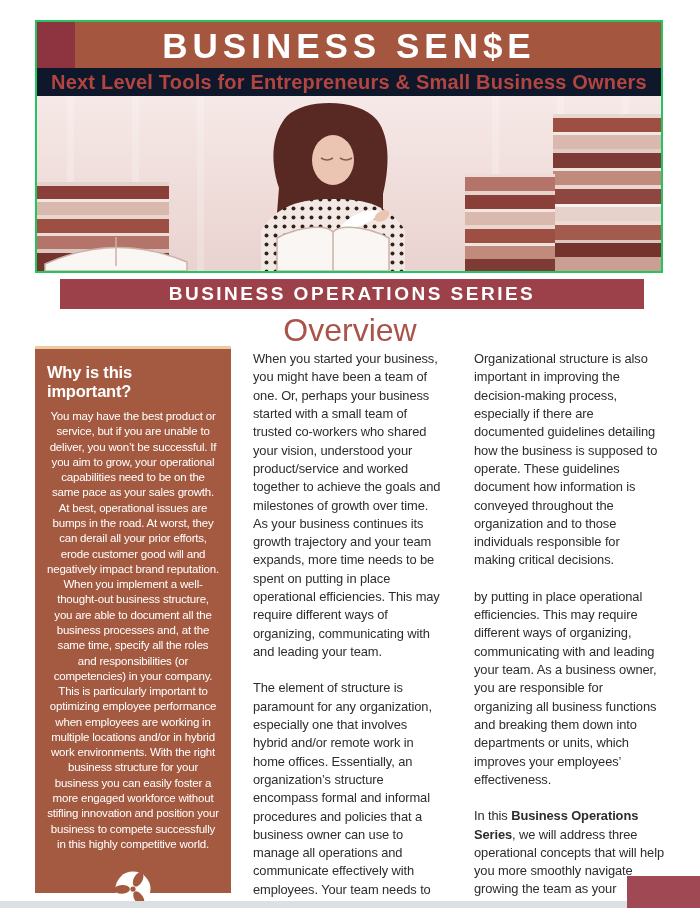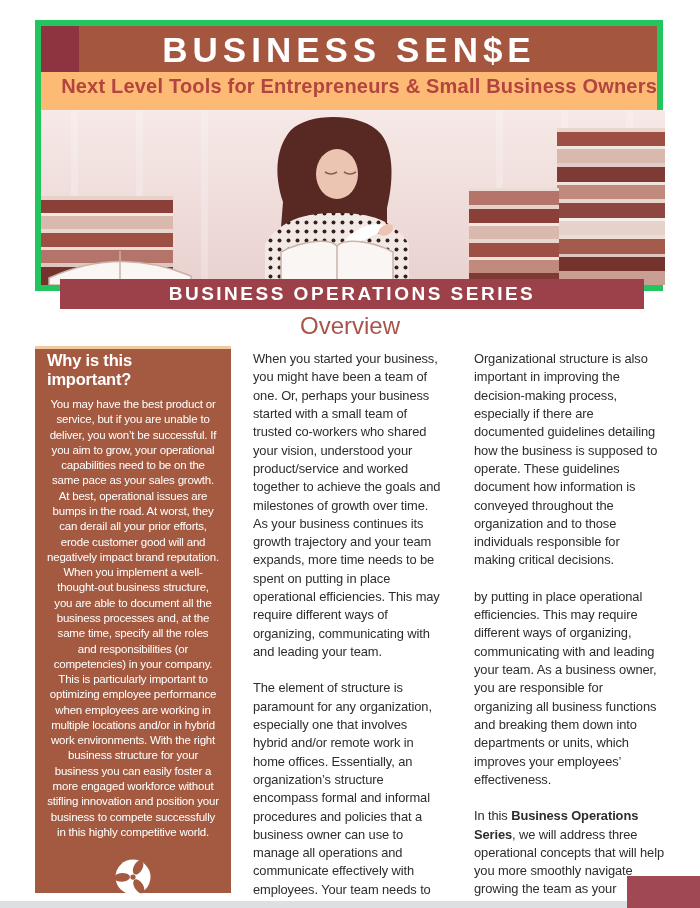--- a/index.html
+++ b/index.html
@@ -1,33 +1,33 @@
 <!DOCTYPE html>
 <html><head>
 <meta charset="utf-8">
 <style>
   * { margin:0; padding:0; box-sizing:border-box; }
   body { background:#ffffff; font-family:"Liberation Sans", sans-serif; }
   .page { position:relative; width:700px; height:908px; background:#ffffff; overflow:hidden; }
 
   
-  .masthead { position:absolute; left:35px; top:20px; width:628px; border:6px solid #22c55e; background:#ffffff; }
+  .masthead { position:absolute; left:35px; top:20px; width:628px; border:2px solid #22c55e; background:#ffffff; }
   .title-bar { position:relative; height:46px; background:#a5563f; display:flex; align-items:center; justify-content:center; }
   .title-dark-block { position:absolute; left:0; top:0; width:38px; height:100%; background:#8e3340; }
   .masthead-title { color:#ffffff; font-weight:bold; font-size:35px; letter-spacing:5px; line-height:1; white-space:nowrap; }
-  .subtitle-band { background:#fdba74; text-align:right; padding:3px 0 12px; }
+  .subtitle-band { background:#0f172a; text-align:center; padding:3px 0 2px; }
   .masthead-subtitle { color:#b2453f; font-weight:bold; font-size:20px; letter-spacing:0.2px; }
   .photo { display:block; width:624px; height:175px; }
 
   
   .banner { position:absolute; left:60px; top:279px; width:584px; height:30px; background:#9c4149; color:#ffffff; display:flex; align-items:center; justify-content:center; font-weight:bold; font-size:19px; letter-spacing:2.5px; }
-  .overview { position:absolute; left:0; top:312px; width:700px; text-align:center; color:#a9544b; font-size:24px; font-weight:500; }
+  .overview { position:absolute; left:0; top:312px; width:700px; text-align:center; color:#a9544b; font-size:32px; font-weight:500; }
 
   
-  .sidebar { position:absolute; left:35px; top:346px; width:196px; height:547px; background:#a45a40; border-top:3px solid #edca9f; padding:0 12px 10px; color:#ffffff; }
+  .sidebar { position:absolute; left:35px; top:346px; width:196px; height:547px; background:#a45a40; border-top:3px solid #edca9f; padding:12px 12px 10px; color:#ffffff; }
   .sidebar-title { font-size:16.5px; font-weight:bold; margin:2px 0 8px; letter-spacing:-0.2px; }
   .sidebar-body { font-size:11.5px; line-height:1.33; letter-spacing:-0.2px;text-align:center; }
   .logo-block { margin-top:16px; text-align:center; }
 
   
   .col { position:absolute; top:350px; color:#2d2d2d; font-size:12.9px; line-height:1.42; letter-spacing:-0.1px; }
   .col-mid { left:241px; width:216px; }
   .col-right { left:462px; width:214px; }
   .col p { margin:0 12px 18px; }
   .b { font-weight:bold; }

